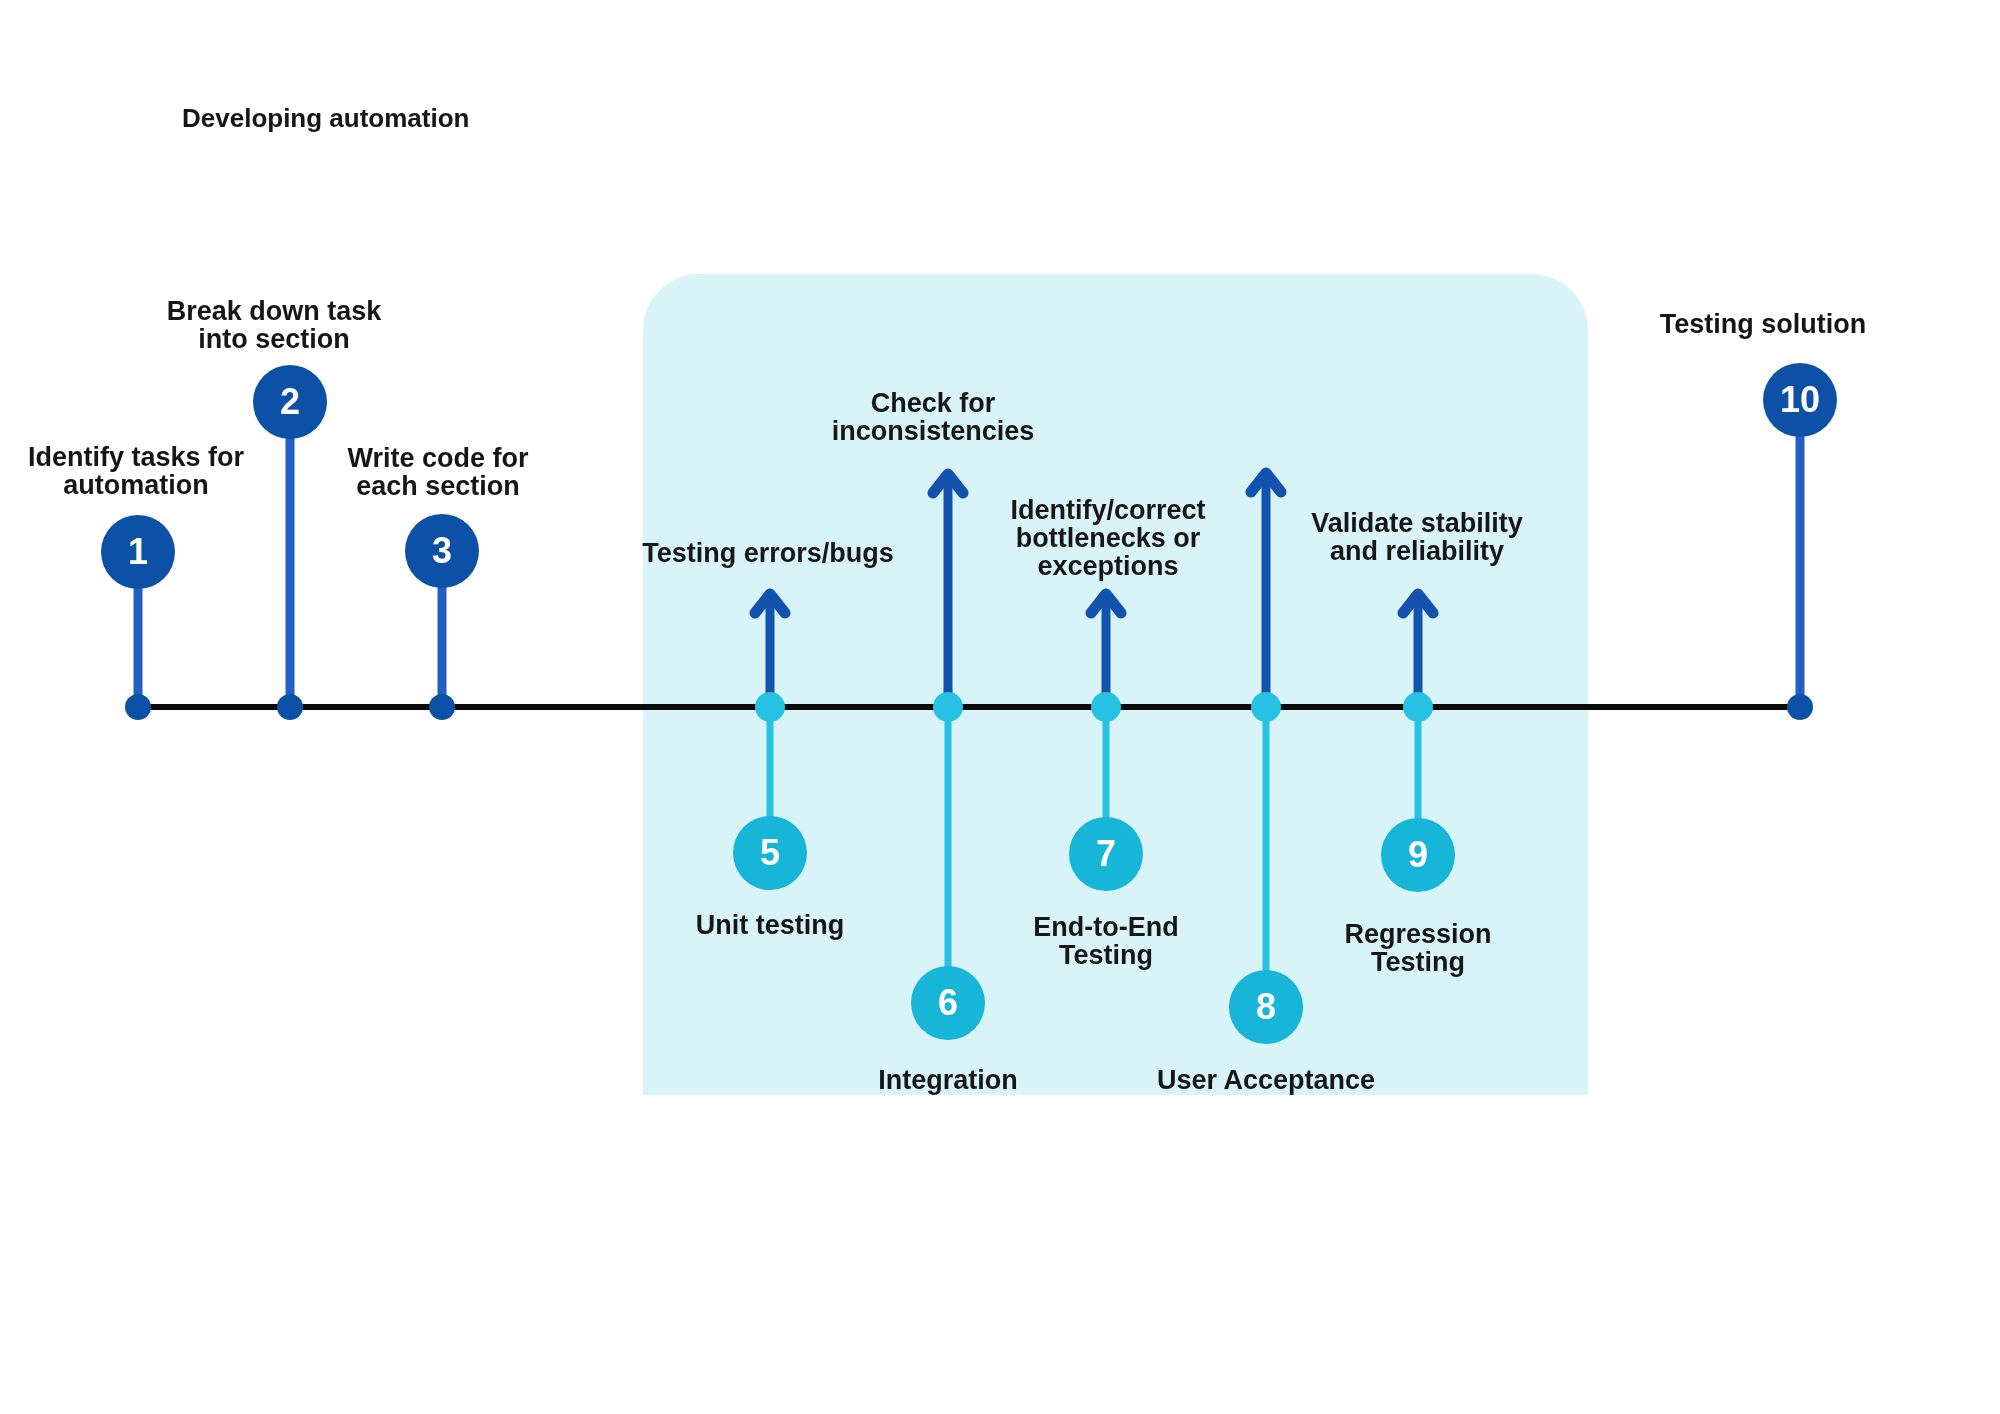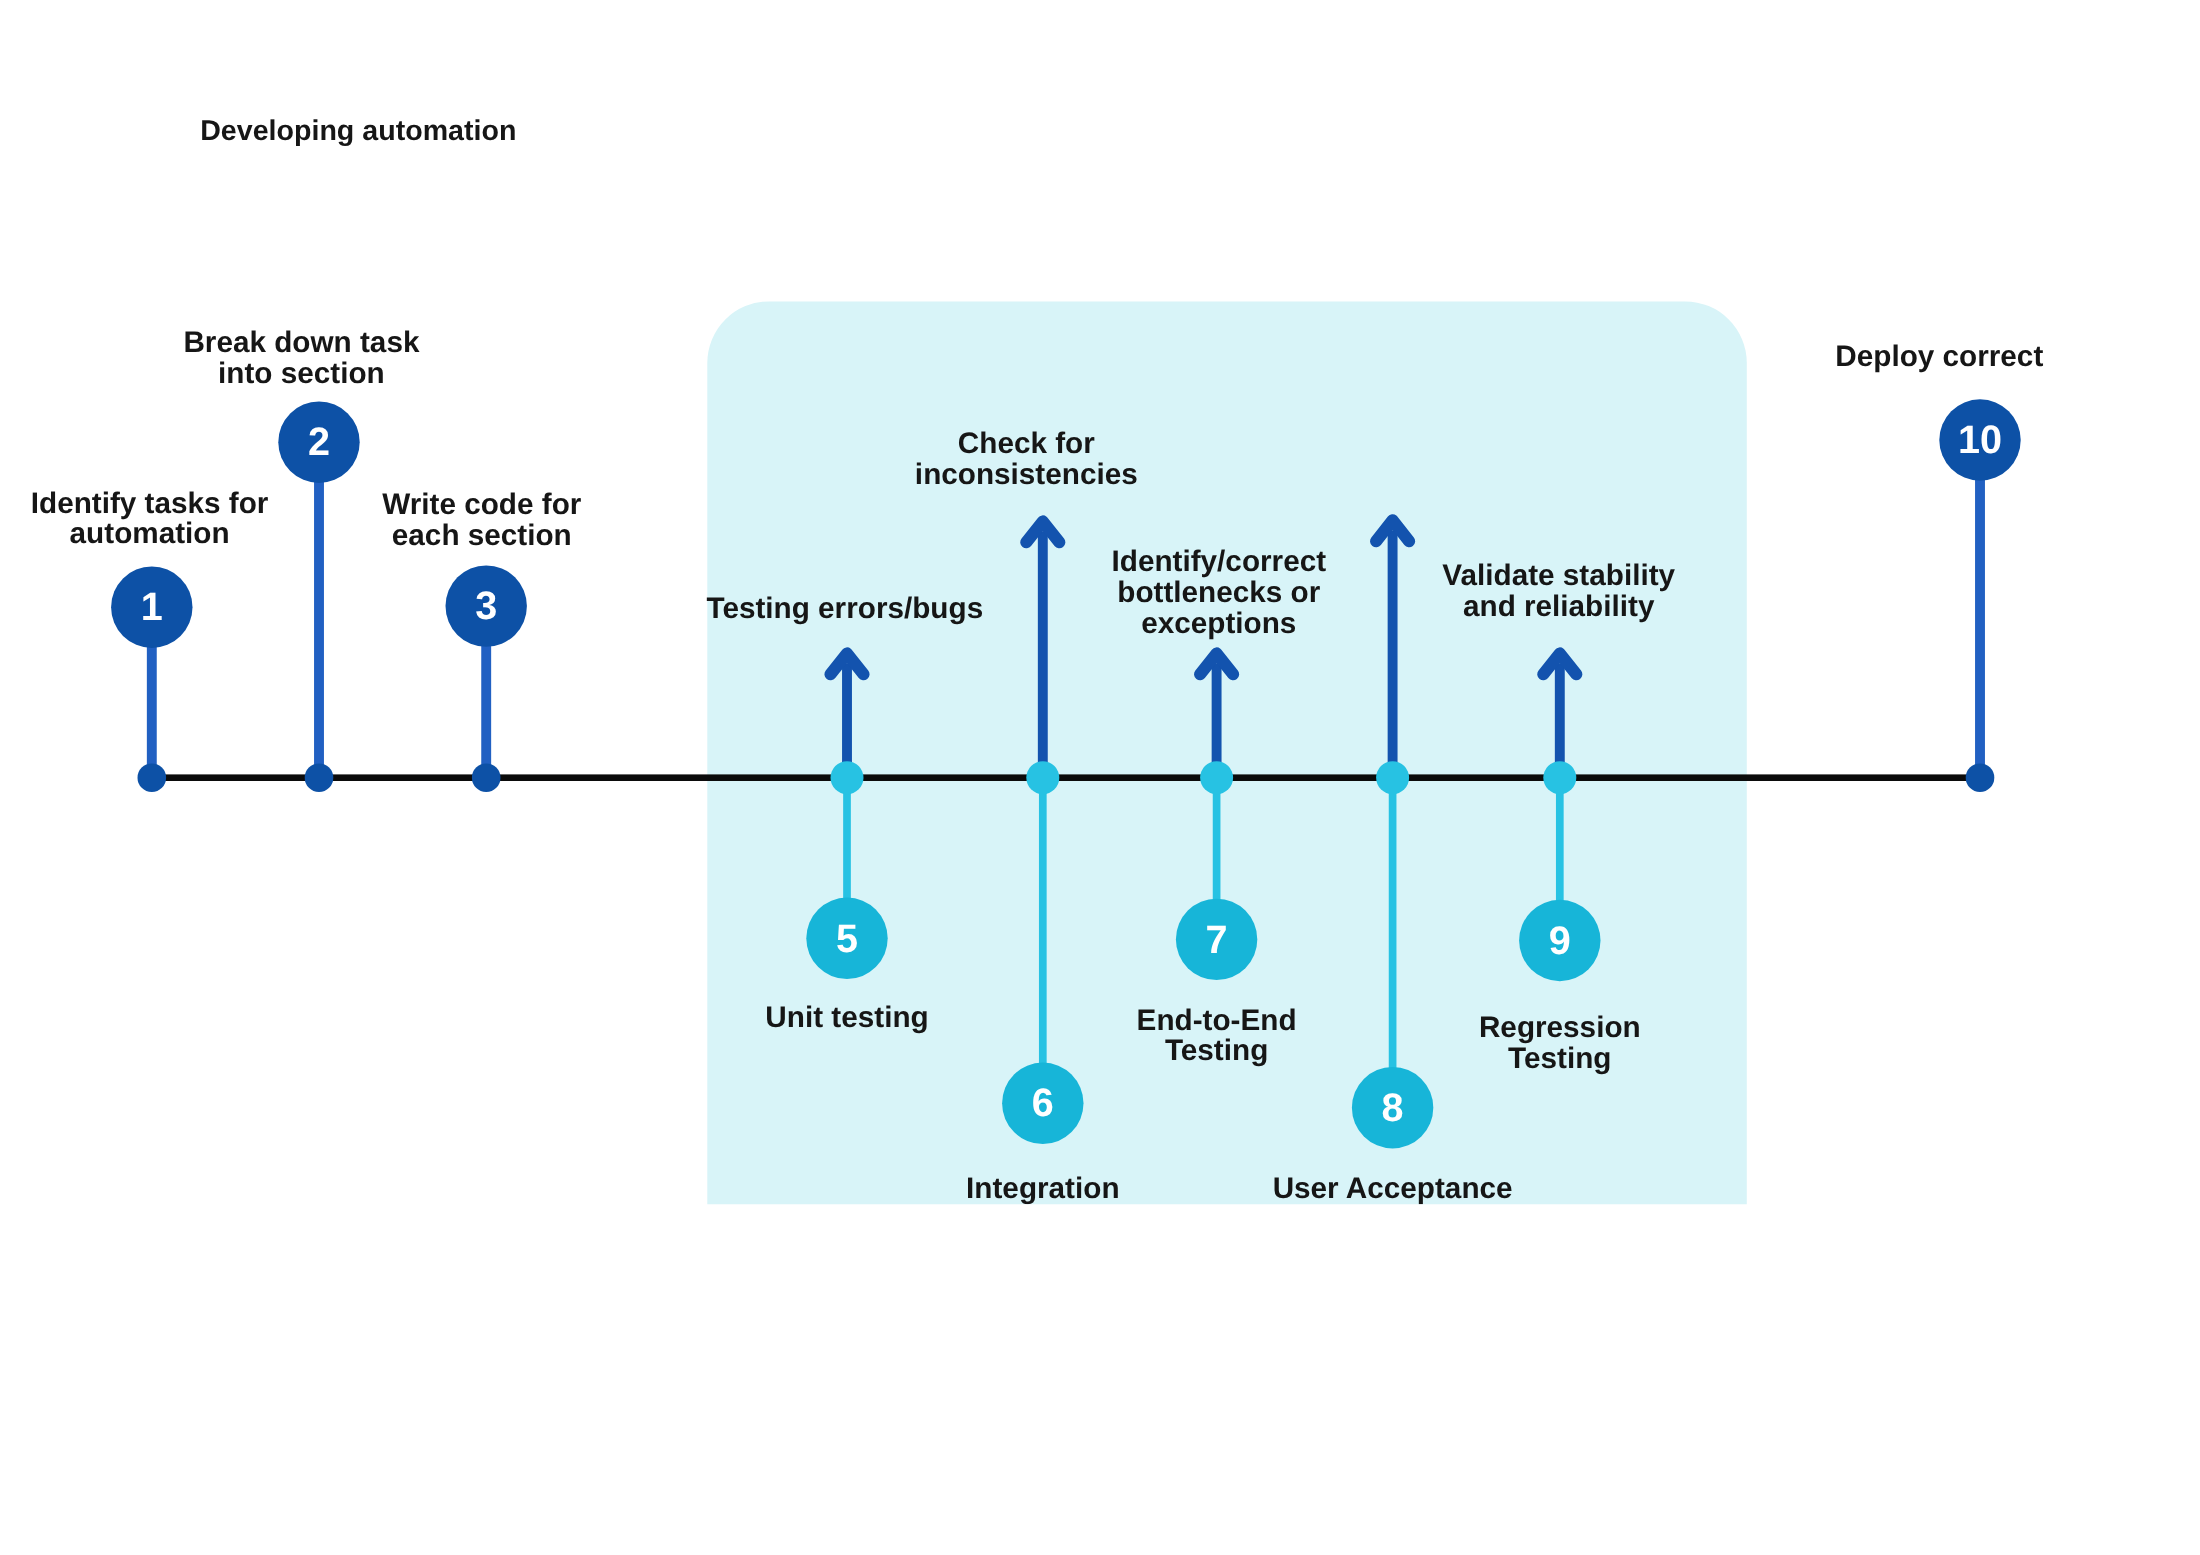--- a/index.html
+++ b/index.html
@@ -146,21 +146,21 @@
     <path d="M9 26 L24 7 L39 26" fill="none" stroke="currentColor" stroke-width="11" stroke-linecap="round" stroke-linejoin="round"></path>
   </svg>
   <div class="stem cyan" style="left:1418px;top:707px;height:118px"></div>
   <div class="dot cyan" style="left:1418px"></div>
   <div class="circle cyan" style="left:1418px;top:855px">
     <span>9</span>
   </div>
   <div class="lbl" style="left:1418px;top:920px">Regression
 Testing</div>
 
-  <div class="lbl" style="left:1763px;top:310px">Deploy correct</div>
+  <div class="lbl" style="left:1763px;top:310px">Testing solution</div>
   <div class="stem" style="left:1800px;top:428px;height:279px"></div>
   <div class="dot blue" style="left:1800px"></div>
   <div class="circle blue" style="left:1800px;top:400px">
     <span>10</span>
   </div>
 
   <div class="qa-caption" style="left:1115px;top:1197px">QA</div>
 
 </div>
 

